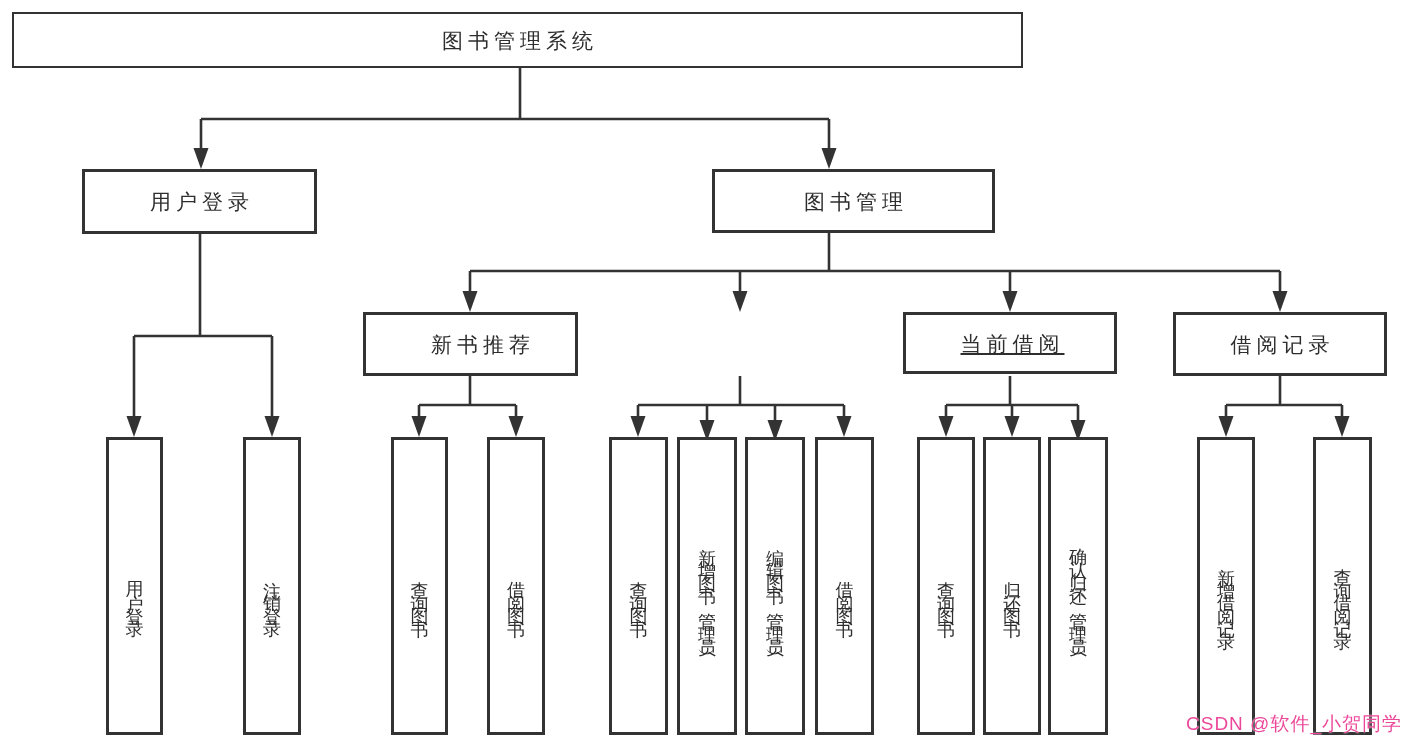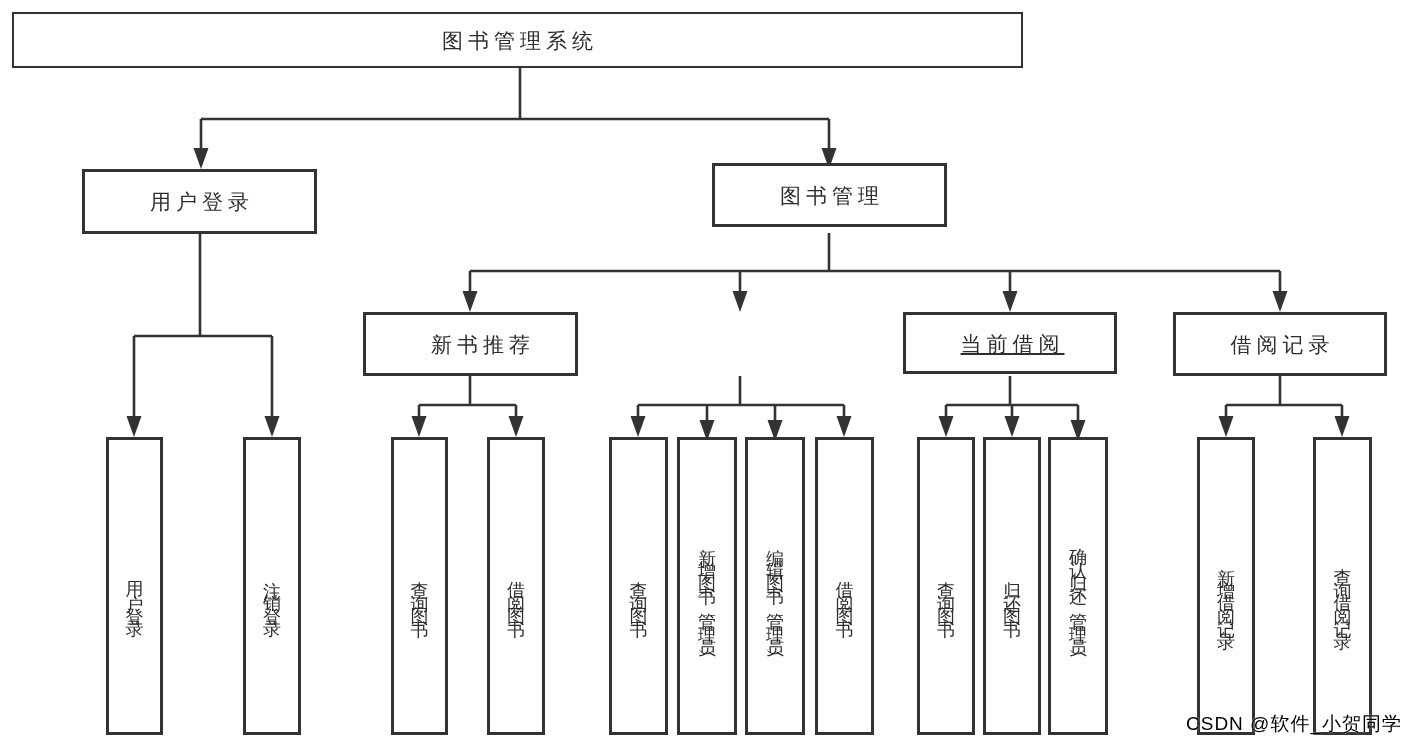--- a/index.html
+++ b/index.html
@@ -53,21 +53,21 @@
     line-height: 1;
     padding-top: 13px; 
   }
   .watermark {
     position: absolute;
     left: 1186px;
     top: 711px;
     z-index: 3;
     font-size: 19px;
     letter-spacing: 1px;
-    color: #000000;
+    color: #ec4899;
     white-space: nowrap;
     text-shadow: 0 0 2px #ffffff;
     text-align: center;
   }
 </style>
 </head>
 <body>
 
 <div class="canvas">
 
@@ -114,21 +114,21 @@
     </g>
   </svg>
 
   <div class="box root" style="left:12px; top:12px; width:1011px; height:56px;">
     <span class="hlabel">图书管理系统</span>
   </div>
 
   <div class="box" style="left:82px; top:169px; width:235px; height:65px;">
     <span class="hlabel">用户登录</span>
   </div>
-  <div class="box" style="left:712px; top:163px; width:235px; height:64px;">
+  <div class="box" style="left:712px; top:169px; width:283px; height:64px;">
     <span class="hlabel">图书管理</span>
   </div>
 
   <div class="box" style="left:363px; top:312px; width:215px; height:64px;padding-left:20px;">
     <span class="hlabel">新书推荐</span>
   </div>
   <div class="box" style="left:903px; top:312px; width:214px; height:62px;text-decoration:underline;">
     <span class="hlabel">当前借阅</span>
   </div>
   <div class="box" style="left:1173px; top:312px; width:214px; height:64px;">

